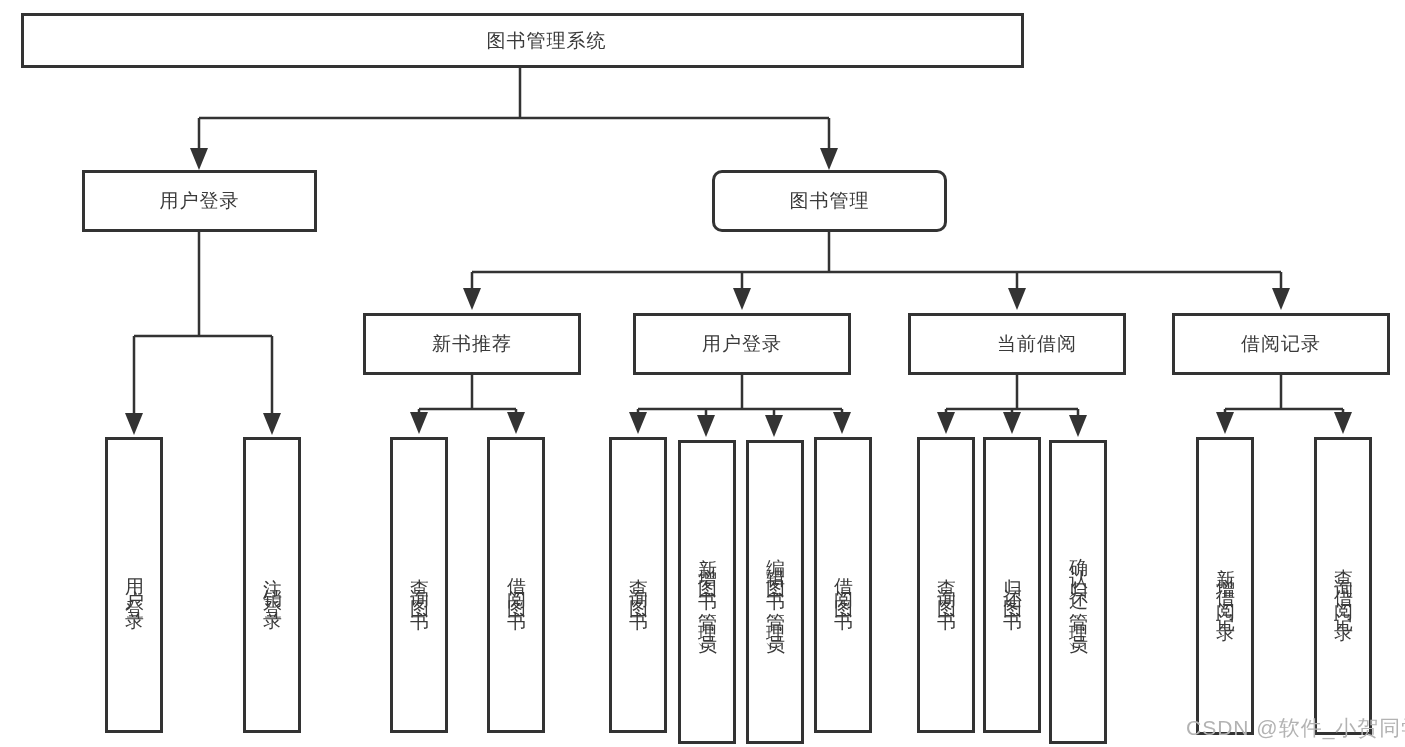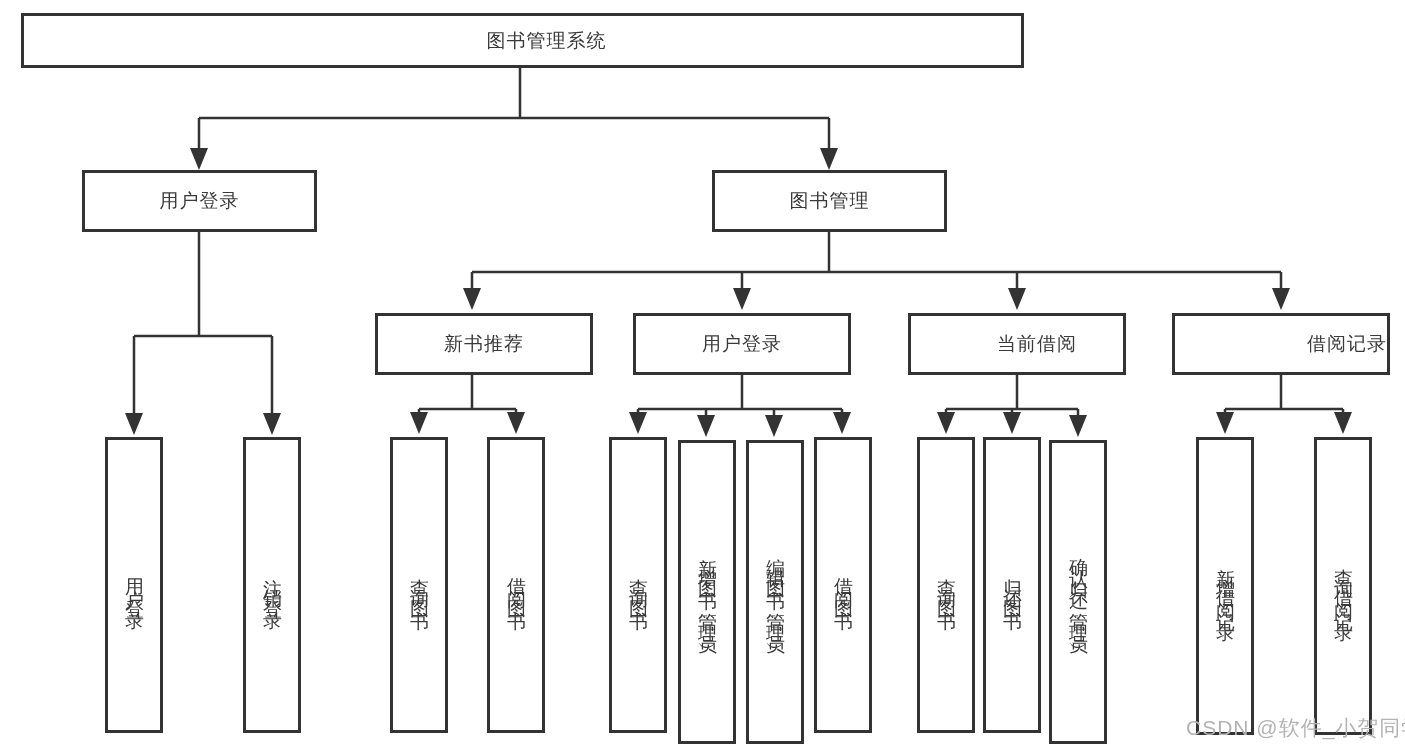--- a/index.html
+++ b/index.html
@@ -83,34 +83,34 @@
     </g>
   </svg>
 
   <div class="box h-box" style="left:21px; top:13px; width:1003px; height:55px;padding-left:48px;">
     <span>图书管理系统</span>
   </div>
 
   <div class="box h-box" style="left:82px; top:170px; width:235px; height:62px;">
     <span>用户登录</span>
   </div>
-  <div class="box h-box" style="left:712px; top:170px; width:235px; height:62px;">
+  <div class="box h-box" style="left:712px; top:170px; width:235px; height:62px;border-radius:10px;">
     <span>图书管理</span>
   </div>
 
-  <div class="box h-box" style="left:363px; top:313px; width:218px; height:62px;margin-left:12px;">
+  <div class="box h-box" style="left:363px; top:313px; width:218px; height:62px;">
     <span>新书推荐</span>
   </div>
   <div class="box h-box" style="left:633px; top:313px; width:218px; height:62px;">
     <span>用户登录</span>
   </div>
   <div class="box h-box" style="left:908px; top:313px; width:218px; height:62px;padding-left:40px;">
     <span>当前借阅</span>
   </div>
-  <div class="box h-box" style="left:1172px; top:313px; width:218px; height:62px;justify-content:flex-end;">
+  <div class="box h-box" style="left:1172px; top:313px; width:218px; height:62px;">
     <span>借阅记录</span>
   </div>
 
   <div class="box v-box" style="left:105px; top:437px; width:58px; height:296px;">
     <span class="vtext">用户登录</span>
   </div>
   <div class="box v-box" style="left:243px; top:437px; width:58px; height:296px;">
     <span class="vtext">注销登录</span>
   </div>
 

